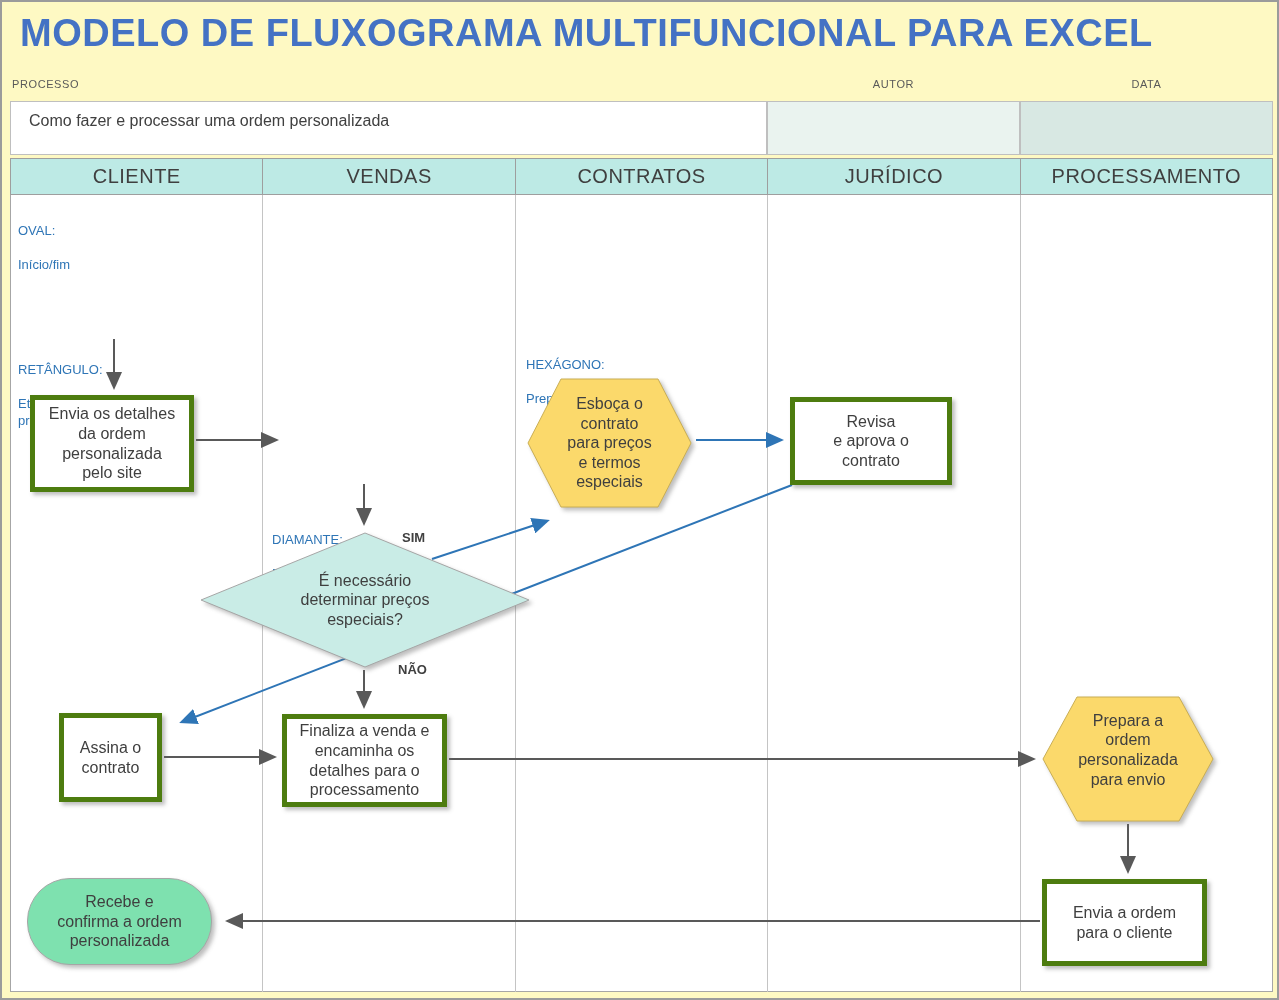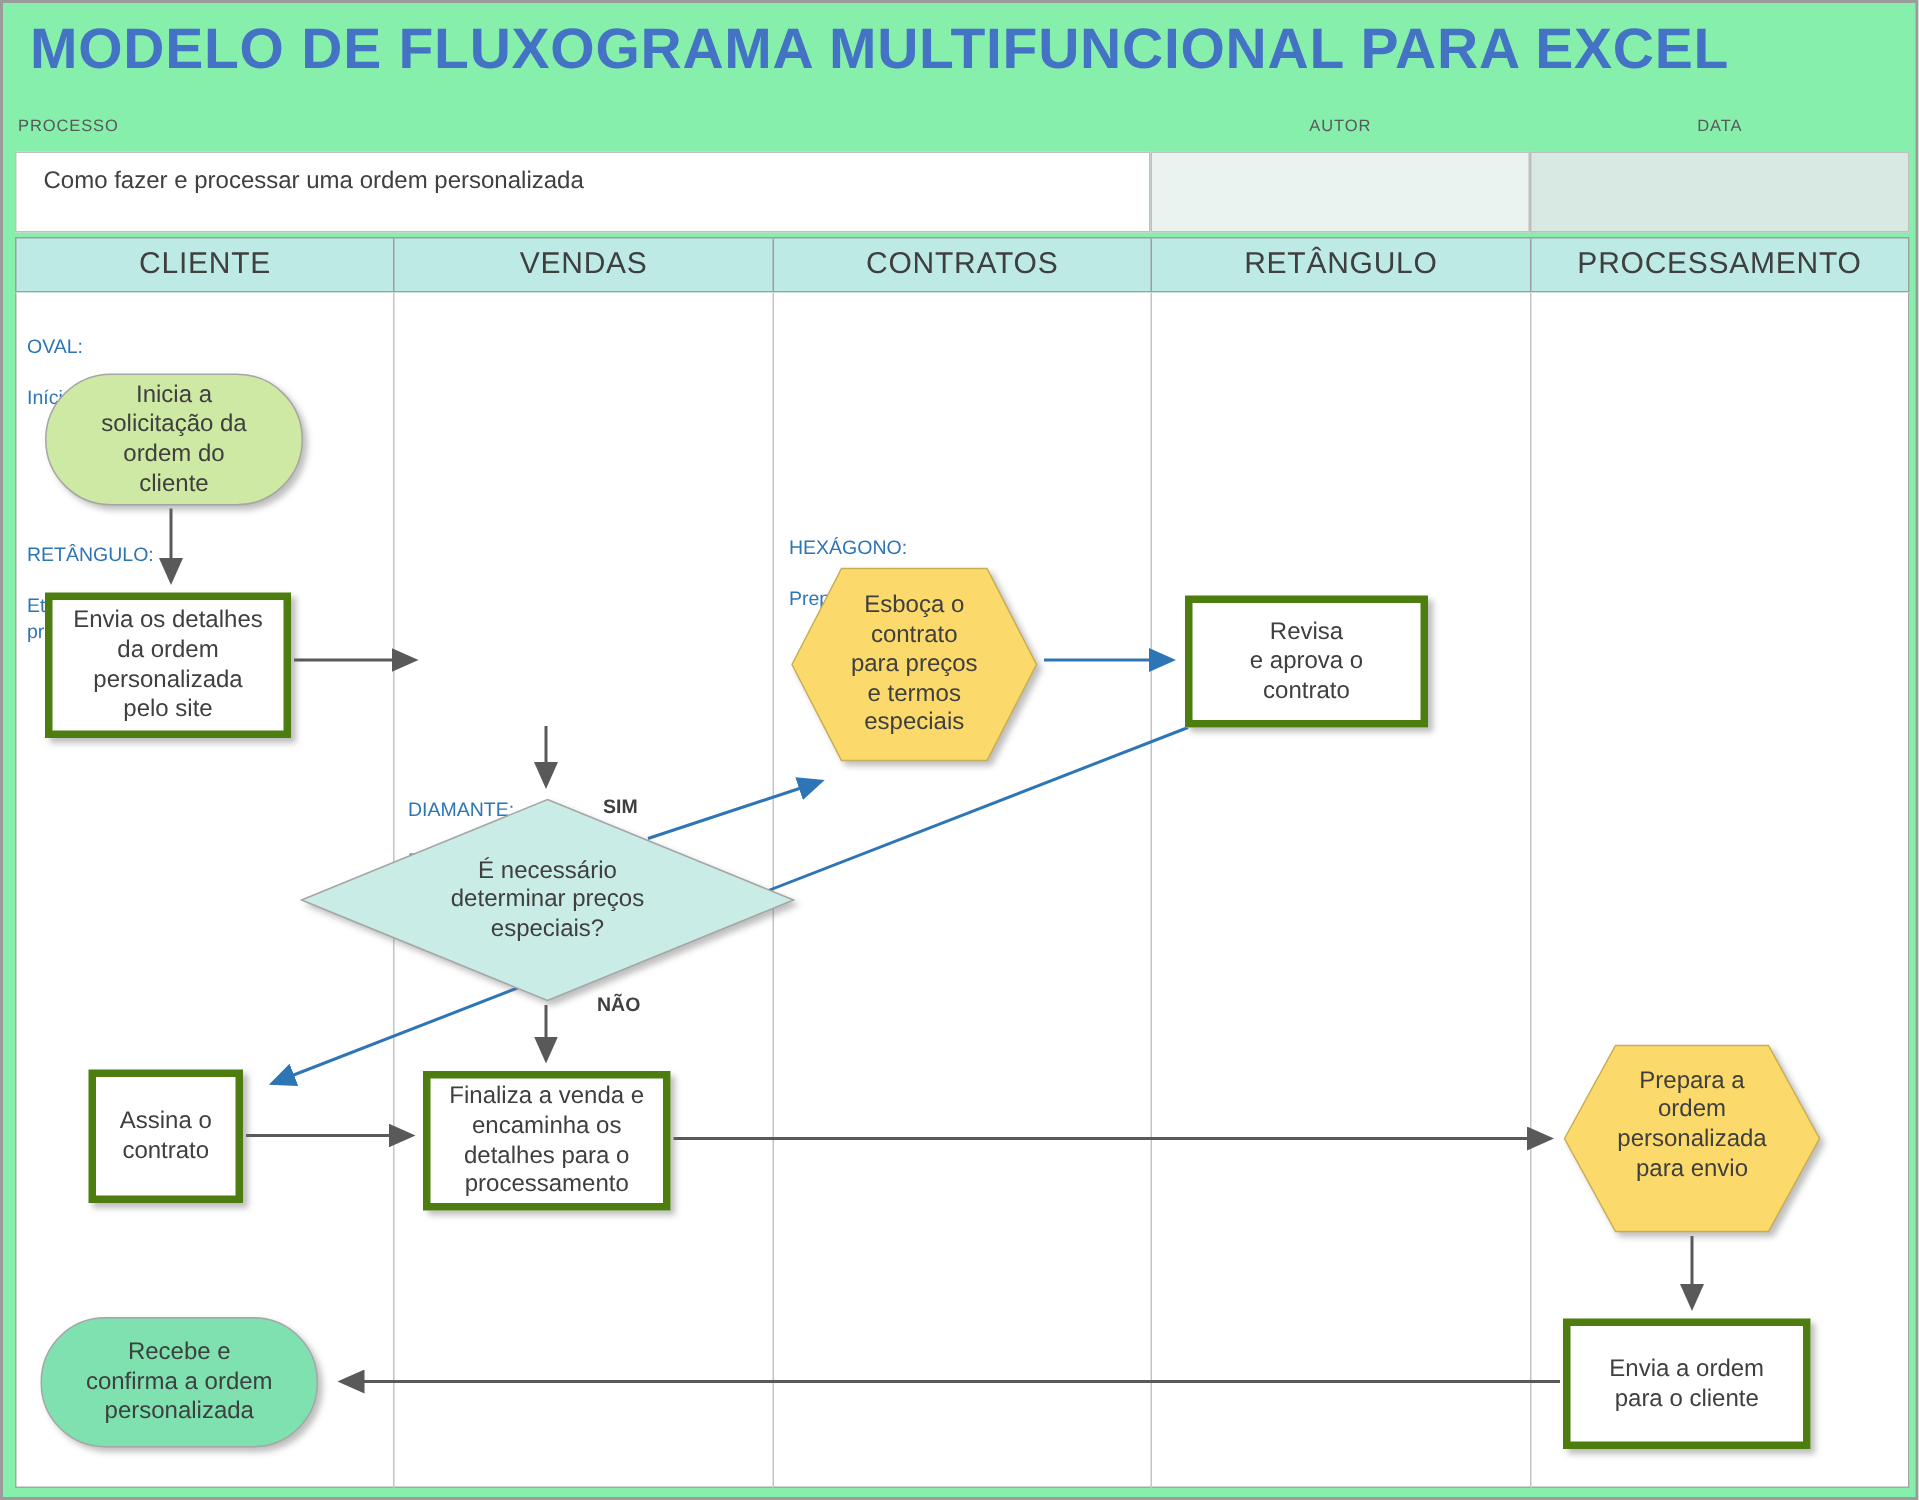--- a/index.html
+++ b/index.html
@@ -1,17 +1,17 @@
 <!DOCTYPE html>
 <html><head>
 <meta charset="utf-8">
 <style>
   html,body{margin:0;padding:0;background:#fff;}
   body{font-family:"Liberation Sans", sans-serif;}
-  #page{position:relative;width:1279px;height:1000px;box-sizing:border-box;border:2px solid #9b9b9b;background:#86efac;overflow:hidden;}
+  #page{position:relative;width:1279px;height:1000px;box-sizing:border-box;border:2px solid #9b9b9b;background:#fef9c3;overflow:hidden;}
 
   
   .title{position:absolute;left:18px;top:10px;font-size:38px;font-weight:bold;color:#4472c4;letter-spacing:.5px;white-space:nowrap;}
   .field-label{position:absolute;top:76px;font-size:11px;color:#595959;letter-spacing:.6px;}
   #lbl-processo{left:10px;}
   #lbl-autor{left:765px;width:253px;text-align:center;}
   #lbl-data{left:1018px;width:253px;text-align:center;}
   .cell{position:absolute;top:99px;height:54px;box-sizing:border-box;border:1px solid #bfbfbf;}
   #cell-processo{left:8px;width:757px;background:#fff;font-size:16px;color:#404040;line-height:37px;padding-left:18px;}
   #cell-autor{left:765px;width:253px;background:#eaf3ef;}
@@ -52,21 +52,21 @@
   <div class="field-label" id="lbl-autor">AUTOR</div>
   <div class="field-label" id="lbl-data">DATA</div>
   <div class="cell" id="cell-processo">Como fazer e processar uma ordem personalizada</div>
   <div class="cell" id="cell-autor"></div>
   <div class="cell" id="cell-data"></div>
 
   <div class="lane-band">
     <div class="lane-cell">CLIENTE</div>
     <div class="lane-cell">VENDAS</div>
     <div class="lane-cell">CONTRATOS</div>
-    <div class="lane-cell">RETÂNGULO</div>
+    <div class="lane-cell">JURÍDICO</div>
     <div class="lane-cell">PROCESSAMENTO</div>
   </div>
 
   <div class="lane-body"></div>
   <div class="lane-div" style="left:260px;"></div>
   <div class="lane-div" style="left:513px;"></div>
   <div class="lane-div" style="left:765px;"></div>
   <div class="lane-div" style="left:1018px;"></div>
 
   <svg id="arrows" viewBox="0 0 1279 1000">
@@ -111,24 +111,20 @@
     <span class="t">Preparação</span>
   </div>
   <div class="anno" style="left:270px;top:512px;">
     <span class="t">DIAMANTE:</span>
     <span class="t">Decisão</span>
   </div>
 
   <div class="edge-label" style="left:400px;top:528px;">SIM</div>
   <div class="edge-label" style="left:396px;top:660px;">NÃO</div>
 
-  <div class="oval shape-text" style="left:28px;top:247px;width:172px;height:88px;border-radius:44px;background:#cde9a3;">Inicia a
-solicitação da
-ordem do
-cliente</div>
 
   <div class="rect shape-text" style="left:28px;top:393px;width:164px;height:97px;">Envia os detalhes
 da ordem
 personalizada
 pelo site</div>
 
 
   <div class="poly" style="left:525px;top:376px;width:165px;height:130px;">
     <svg width="165" height="130">
       <polygon points="1,65 34,1 131,1 164,65 131,129 34,129" fill="#fbd96b" stroke="#c9ae55" stroke-width="1"></polygon>

